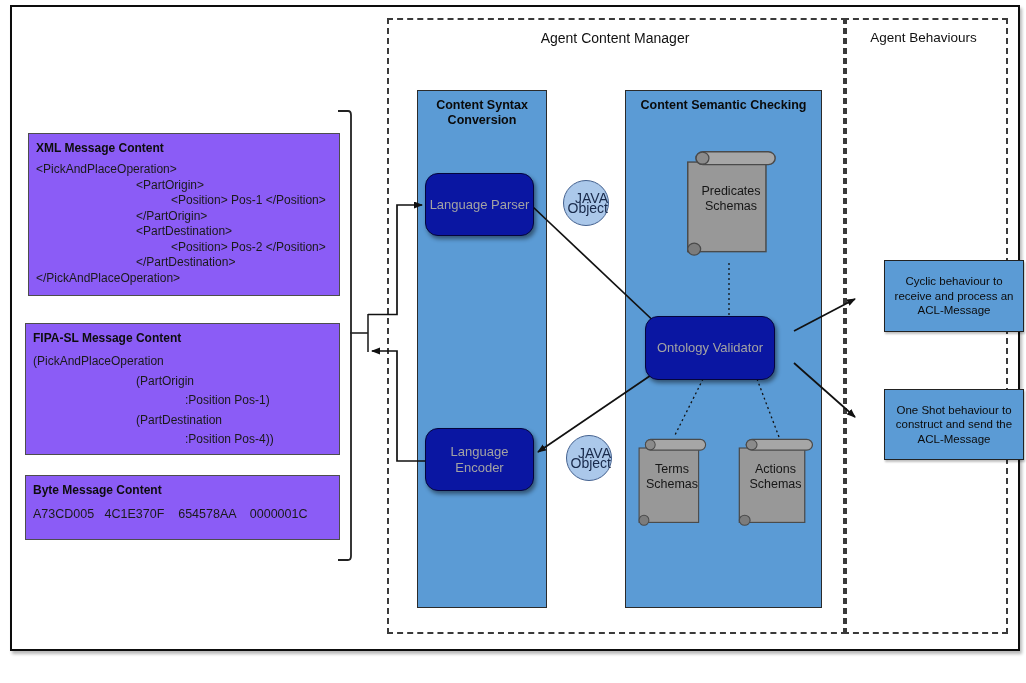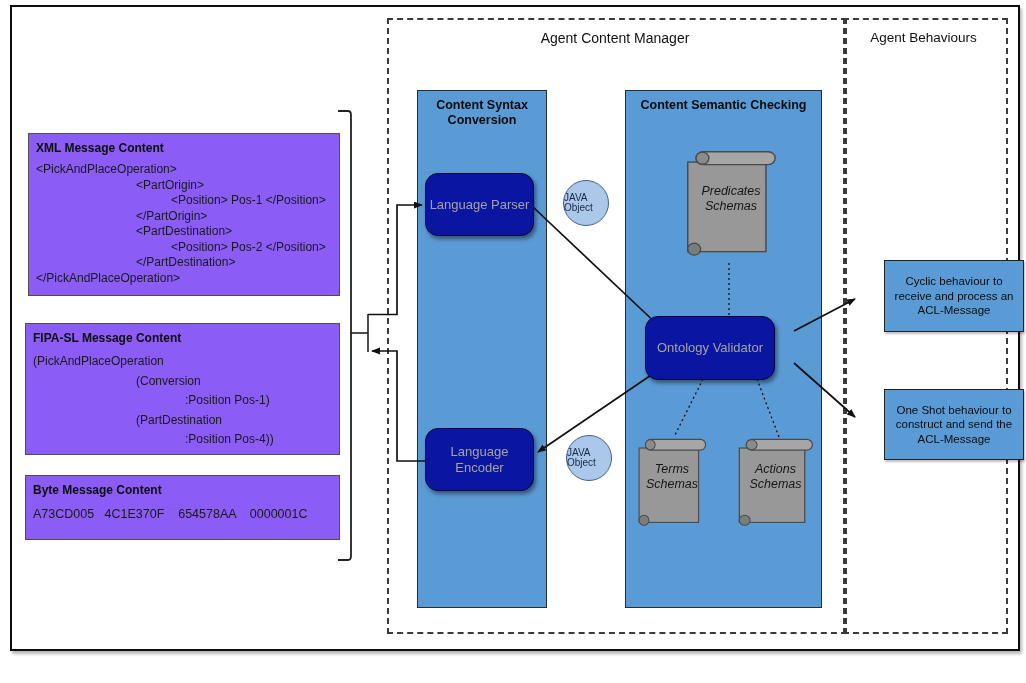--- a/index.html
+++ b/index.html
@@ -29,29 +29,29 @@
   .navy-box{position:absolute;background:#0a16a2;border:1px solid #05053c;border-radius:13px;
     box-shadow:2px 3px 4px rgba(0,0,0,.45);display:flex;align-items:center;justify-content:center;
     text-align:center;color:#a3a3a3;font-size:13px;line-height:16px;}
   #parser-box{left:425px;top:173px;width:107px;height:61px;}
   #encoder-box{left:425px;top:428px;width:107px;height:61px;}
   #validator-box{left:645px;top:316px;width:128px;height:62px;}
 
   
   .java-circle{position:absolute;width:44px;height:44px;border-radius:50%;
     background:#abc8ea;border:1.4px solid #44618f;display:flex;align-items:center;justify-content:center;
-    text-align:left;font-size:10px;line-height:10.5px;color:#18294a;}
+    text-align:right;font-size:14px;line-height:10.5px;color:#18294a;}
   #java-top{left:563px;top:180px;}
   #java-bottom{left:566px;top:435px;}
 
   
   .scroll{position:absolute;}
   .scroll svg{position:absolute;left:0;top:0;width:100%;height:100%;}
   .scroll .scroll-label{position:absolute;left:0;top:30%;width:100%;text-align:center;
-    font-size:12.5px;line-height:15px;color:#161616;font-style:italic;}
+    font-size:12.5px;line-height:15px;color:#161616;}
   #predicates-scroll{left:685px;top:150px;width:92px;height:112px;}
   #terms-scroll{left:637px;top:438px;width:70px;height:93px;}
   #actions-scroll{left:737px;top:438px;width:77px;height:93px;}
   #terms-scroll .scroll-label,#actions-scroll .scroll-label{top:26%;}
 
   
   .behaviour-box{position:absolute;left:860px;width:140px;background:#5B9BD5;border:1.5px solid #222;
     display:flex;align-items:center;justify-content:center;text-align:center;
     font-size:11.5px;line-height:14.5px;color:#0c0c0c;box-shadow:1px 2px 2px rgba(0,0,0,.25);
     padding:2px;box-sizing:border-box;margin-left:24px;}
@@ -107,21 +107,21 @@
     <div class="code-line ind-1">&lt;/PartOrigin&gt;</div>
     <div class="code-line ind-1">&lt;PartDestination&gt;</div>
     <div class="code-line ind-2">&lt;Position&gt; Pos-2 &lt;/Position&gt;</div>
     <div class="code-line ind-1">&lt;/PartDestination&gt;</div>
     <div class="code-line">&lt;/PickAndPlaceOperation&gt;</div>
   </div>
 
   <div class="msg-box above" id="fipa-box">
     <div class="msg-title">FIPA-SL Message Content</div>
     <div class="code-line">(PickAndPlaceOperation</div>
-    <div class="code-line find-1">(Conversion</div>
+    <div class="code-line find-1">(PartOrigin</div>
     <div class="code-line find-2">:Position Pos-1)</div>
     <div class="code-line find-1">(PartDestination</div>
     <div class="code-line find-2">:Position Pos-4))</div>
   </div>
 
   <div class="msg-box above" id="byte-box">
     <div class="msg-title">Byte Message Content</div>
     <div class="code-line" id="byte-line">A73CD005   4C1E370F    654578AA    0000001C</div>
   </div>
 

